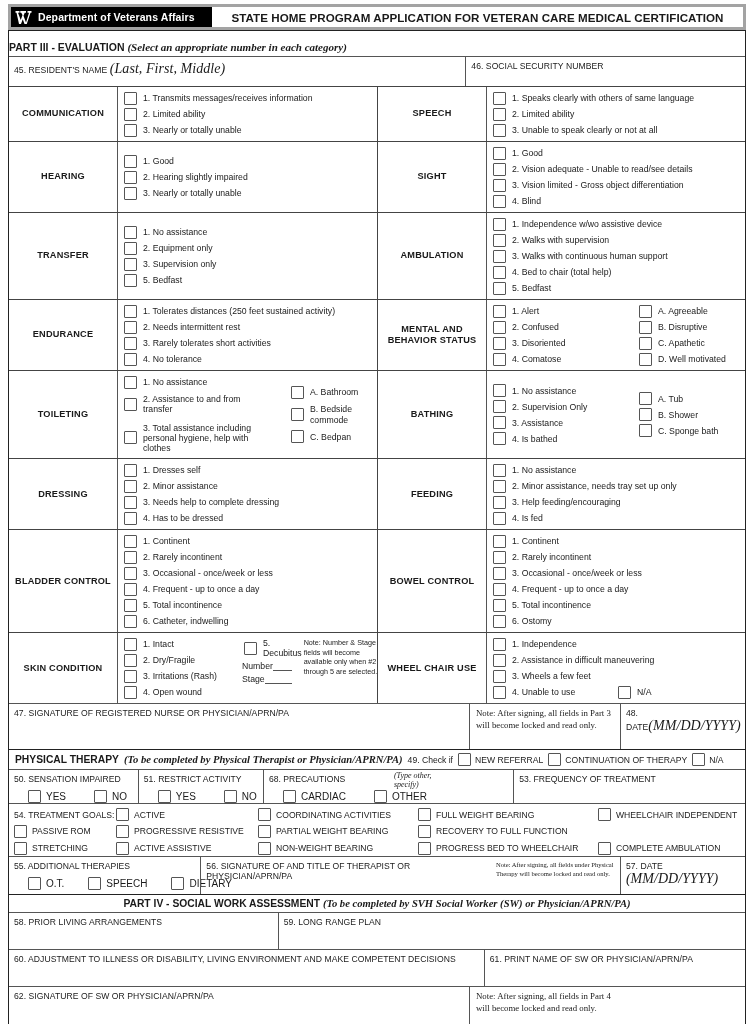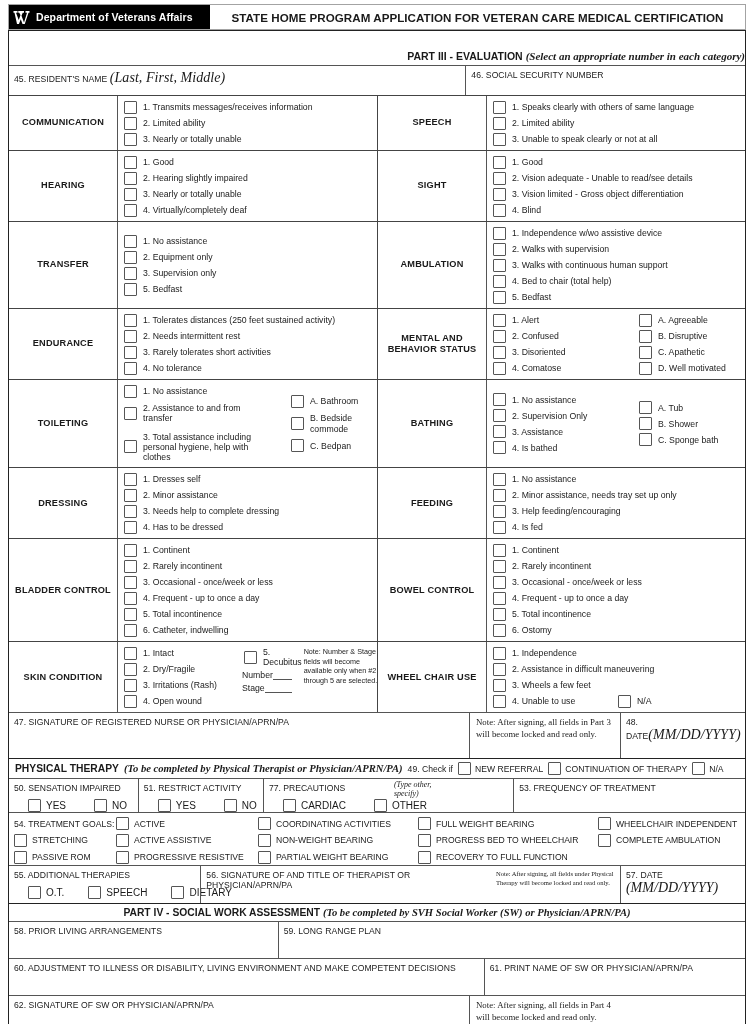--- a/index.html
+++ b/index.html
@@ -5,29 +5,29 @@
   html,body{margin:0;padding:0;background:#fff;}
   body{
     width:754px;height:1024px;
     font-family:"Liberation Sans", sans-serif;
     color:#1a1a1a;
     -webkit-font-smoothing:antialiased;
   }
   .page{width:754px;height:1024px;position:relative;box-sizing:border-box;padding:4px 8px 0 8px;}
 
   
-  .hdr{display:flex;align-items:stretch;border:1px solid #a3a3a3;height:26px;box-sizing:border-box;}
+  .hdr{display:flex;align-items:stretch;border:3px solid #a3a3a3;height:26px;box-sizing:border-box;}
   .hdr-left{background:#000;color:#fff;display:flex;align-items:center;gap:6px;padding:0 8px 0 4px;width:200px;box-sizing:border-box;}
   .va-logo{width:17px;height:15px;flex:0 0 auto;}
   .hdr-left-txt{font-size:10.5px;font-weight:bold;letter-spacing:.1px;white-space:nowrap;}
   .hdr-right{flex:1;display:flex;align-items:center;justify-content:center;font-size:11.6px;font-weight:bold;letter-spacing:.05px;border-left:1px solid #000;}
 
   
   .frame{border:1.6px solid #222;border-top:none;box-sizing:border-box;}
-  .bar{border-top:1.6px solid #222;text-align:right;font-size:10.5px;font-weight:bold;padding:19px 0 3px 0;}
+  .bar{border-top:1.6px solid #222;text-align:left;font-size:10.5px;font-weight:bold;padding:10px 0 3px 0;}
   .bar i{font-weight:bold;font-style:italic;font-family:"Liberation Serif",serif;font-size:11px;}
 
   .row{display:flex;border-top:1.1px solid #555;box-sizing:border-box;}
   .cell{box-sizing:border-box;position:relative;}
   .vline{border-left:1.1px solid #555;}
 
   .fldnum{font-size:8.6px;padding:4px 0 0 5px;letter-spacing:.05px;}
   .fldnum i{font-family:"Liberation Serif",serif;font-style:italic;font-size:14px;}
 
   
@@ -154,24 +154,20 @@
                 <span class="cb"></span>
                 <span class="optlbl">1. Good</span>
               </div>
           <div class="opt">
                 <span class="cb"></span>
                 <span class="optlbl">2. Hearing slightly impaired</span>
               </div>
           <div class="opt">
                 <span class="cb"></span>
                 <span class="optlbl">3. Nearly or totally unable</span>
-              </div>
-          <div class="opt">
-                <span class="cb"></span>
-                <span class="optlbl">4. Virtually/completely deaf</span>
               </div>
         </div>
           </div>
       </div>
       <div class="evalhalf right">
         <div class="catname">SIGHT</div>
         <div class="opts">
             <div class="optcol a">
           <div class="opt">
                 <span class="cb"></span>
@@ -618,21 +614,21 @@
               <span class="cb"></span>
               <span>YES</span>
             </span>
           <span class="yn">
               <span class="cb"></span>
               <span>NO</span>
             </span>
         </div>
       </div>
       <div class="cell fcell vline" style="width:34%;position:relative;">
-        <div>77. PRECAUTIONS</div>
+        <div>68. PRECAUTIONS</div>
         <div class="ynrow">
           <span class="yn">
               <span class="cb"></span>
               <span>CARDIAC</span>
             </span>
           <span class="yn">
               <span class="cb"></span>
               <span>OTHER</span>
             </span>
         </div>
@@ -660,55 +656,55 @@
               <span>FULL WEIGHT BEARING</span>
             </span>
           <span class="goalitem">
               <span class="cb"></span>
               <span>WHEELCHAIR INDEPENDENT</span>
             </span>
         </div>
         <div class="goalrow">
           <span class="goalitem" style="width:102px;">
               <span class="cb"></span>
-              <span>STRETCHING</span>
+              <span>PASSIVE ROM</span>
             </span>
           <span class="goalitem" style="width:142px;">
               <span class="cb"></span>
-              <span>ACTIVE ASSISTIVE</span>
+              <span>PROGRESSIVE RESISTIVE</span>
             </span>
           <span class="goalitem" style="width:160px;">
               <span class="cb"></span>
-              <span>NON-WEIGHT BEARING</span>
+              <span>PARTIAL WEIGHT BEARING</span>
             </span>
           <span class="goalitem" style="width:180px;">
               <span class="cb"></span>
-              <span>PROGRESS BED TO WHEELCHAIR</span>
-            </span>
-          <span class="goalitem">
-              <span class="cb"></span>
-              <span>COMPLETE AMBULATION</span>
+              <span>RECOVERY TO FULL FUNCTION</span>
             </span>
         </div>
         <div class="goalrow">
           <span class="goalitem" style="width:102px;">
               <span class="cb"></span>
-              <span>PASSIVE ROM</span>
+              <span>STRETCHING</span>
             </span>
           <span class="goalitem" style="width:142px;">
               <span class="cb"></span>
-              <span>PROGRESSIVE RESISTIVE</span>
+              <span>ACTIVE ASSISTIVE</span>
             </span>
           <span class="goalitem" style="width:160px;">
               <span class="cb"></span>
-              <span>PARTIAL WEIGHT BEARING</span>
+              <span>NON-WEIGHT BEARING</span>
             </span>
           <span class="goalitem" style="width:180px;">
               <span class="cb"></span>
-              <span>RECOVERY TO FULL FUNCTION</span>
+              <span>PROGRESS BED TO WHEELCHAIR</span>
+            </span>
+          <span class="goalitem">
+              <span class="cb"></span>
+              <span>COMPLETE AMBULATION</span>
             </span>
         </div>
       </div>
     </div>
 
     <div class="row" style="height:38px;">
       <div class="cell fcell" style="width:26%;">
         <div>55. ADDITIONAL THERAPIES</div>
         <div class="ynrow" style="gap:10px;">
           <span class="yn">

